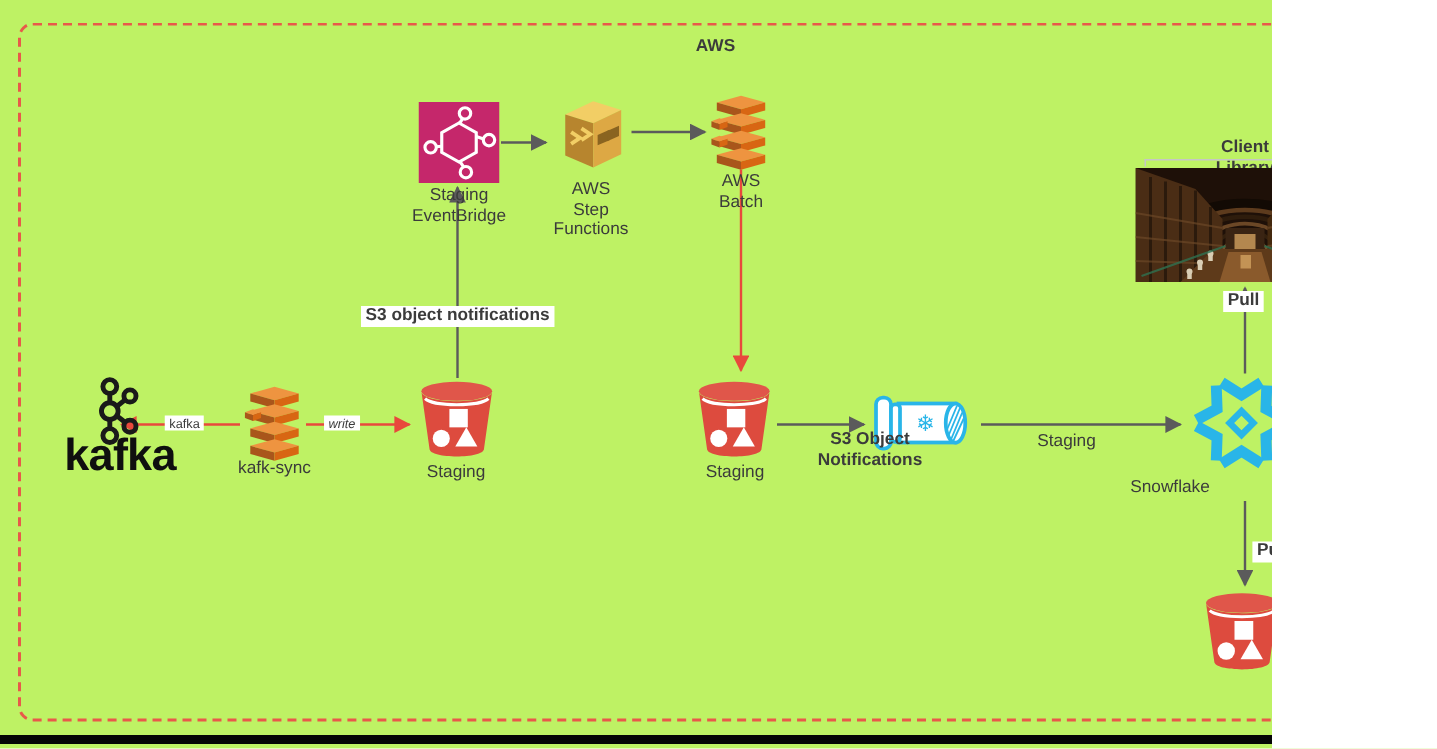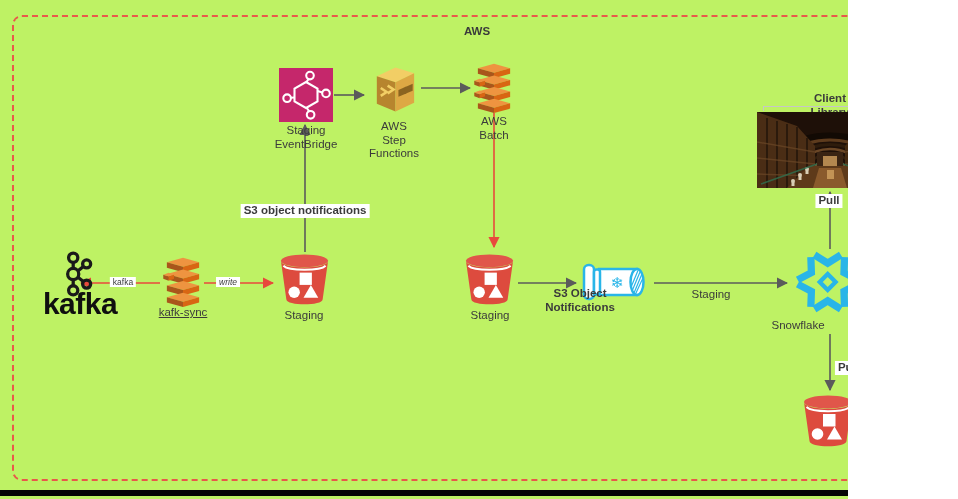--- a/index.html
+++ b/index.html
@@ -150,21 +150,21 @@
         <polygon points="22,38 40,33 40,39 22,44" fill="#d86613"></polygon>
         <polygon points="4,46 22,41 40,46 22,51" fill="#ee9440"></polygon>
         <polygon points="4,46 22,51 22,57 4,52" fill="#a9561b"></polygon>
         <polygon points="22,51 40,46 40,52 22,57" fill="#d86613"></polygon>
         <polygon points="0,21 6,18.8 12,21 6,23.2" fill="#ee9440"></polygon>
         <polygon points="0,21 6,23.2 6,27.5 0,25.3" fill="#a9561b"></polygon>
         <polygon points="6,23.2 12,21 12,25.3 6,27.5" fill="#d86613"></polygon>
       </g>
     </svg>
   </div>
-  <div class="lbl" style="left:183px;top:306px;text-decoration:underline;">kafk-sync</div>
+  <div class="lbl" style="left:183px;top:306px;">kafk-sync</div>
 
   <div class="node" style="left:277px;top:251px;">
     <svg width="55" height="57" viewBox="0 0 56 58">
       <path class="bucket-body" d="M4,10 C4,19 52,19 52,10 L46.5,49 C46.5,56 9.5,56 9.5,49 Z"></path>
       <ellipse class="bucket-lid" cx="28" cy="10" rx="24" ry="6.5"></ellipse>
       <path d="M6.5,15 C12,20.5 44,20.5 49.5,15" stroke="#fff" stroke-width="2" fill="none"></path>
       <rect x="23" y="22" width="12.5" height="12.5" fill="#fff"></rect>
       <circle cx="17.5" cy="42" r="5.8" fill="#fff"></circle>
       <path d="M27,47.5 L34.5,34.5 L42,47.5 Z" fill="#fff"></path>
     </svg>
@@ -209,21 +209,21 @@
         <path d="M30,9 L50,21.5 L70,9" transform="rotate(60 50 50)"></path>
         <path d="M30,9 L50,21.5 L70,9" transform="rotate(120 50 50)"></path>
         <path d="M30,9 L50,21.5 L70,9" transform="rotate(180 50 50)"></path>
         <path d="M30,9 L50,21.5 L70,9" transform="rotate(240 50 50)"></path>
         <path d="M30,9 L50,21.5 L70,9" transform="rotate(300 50 50)"></path>
       </g>
       <path d="M50,38 L62,50 L50,62 L38,50 Z" fill="none" class="snow-stroke" stroke-width="6.5"></path>
       <text x="95" y="15" font-size="12" fill="#8c8c8c" font-family="Liberation Sans, sans-serif">®</text>
     </svg>
   </div>
-  <div class="lbl" style="left:780px;top:319px;margin-left:18px;">Snowflake</div>
+  <div class="lbl" style="left:780px;top:319px;">Snowflake</div>
 
   <div class="lbl" style="left:830px;top:92px;font-weight:bold;">Client Library</div>
   <div class="bracket" style="left:763px;top:106px;width:134px;"></div>
   <div class="node" style="left:757px;top:112px;">
     <svg width="146" height="76" viewBox="0 0 146 76">
       <rect width="146" height="76" fill="#1e1008"></rect>
       <path d="M6,76 C6,6 140,6 140,76" stroke="#120a04" stroke-width="6" fill="none"></path>
       <path d="M16,76 C16,12 130,12 130,76" stroke="#5d3b1d" stroke-width="3" fill="none"></path>
       <path d="M26,76 C26,18 120,18 120,76" stroke="#2e1c0c" stroke-width="3" fill="none"></path>
       <path d="M36,76 C36,24 110,24 110,76" stroke="#6b4726" stroke-width="2.5" fill="none"></path>

